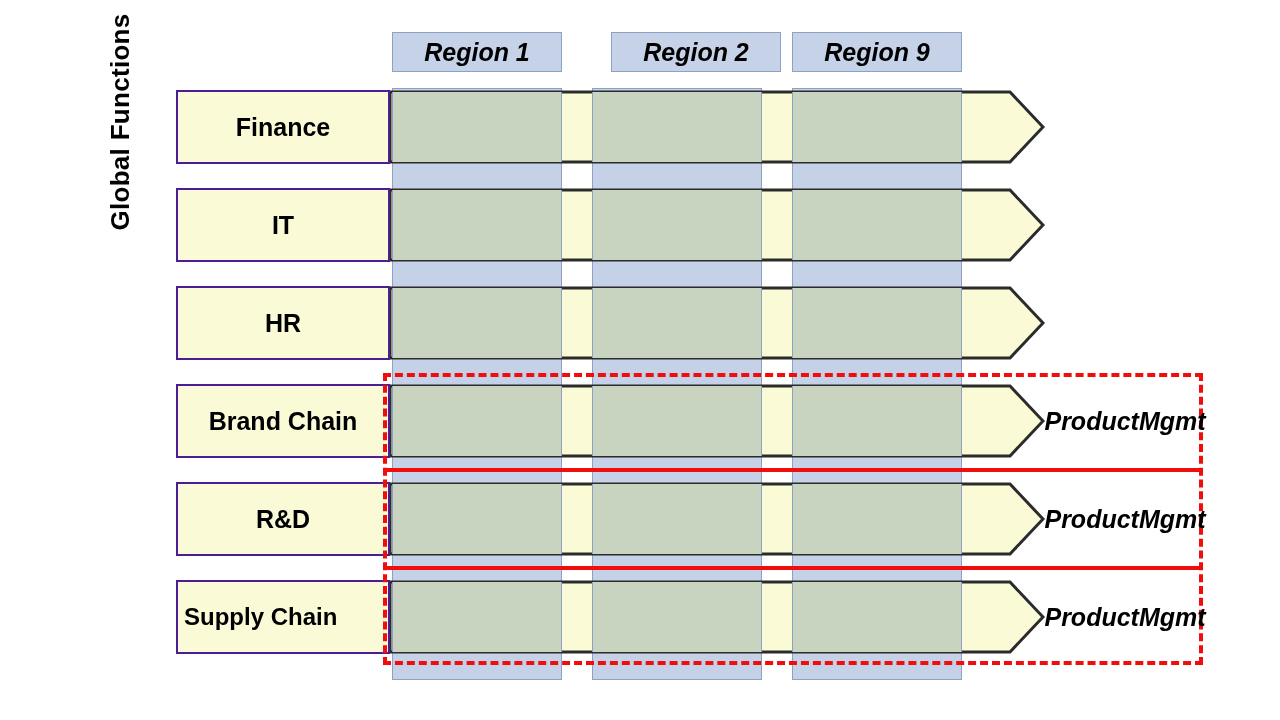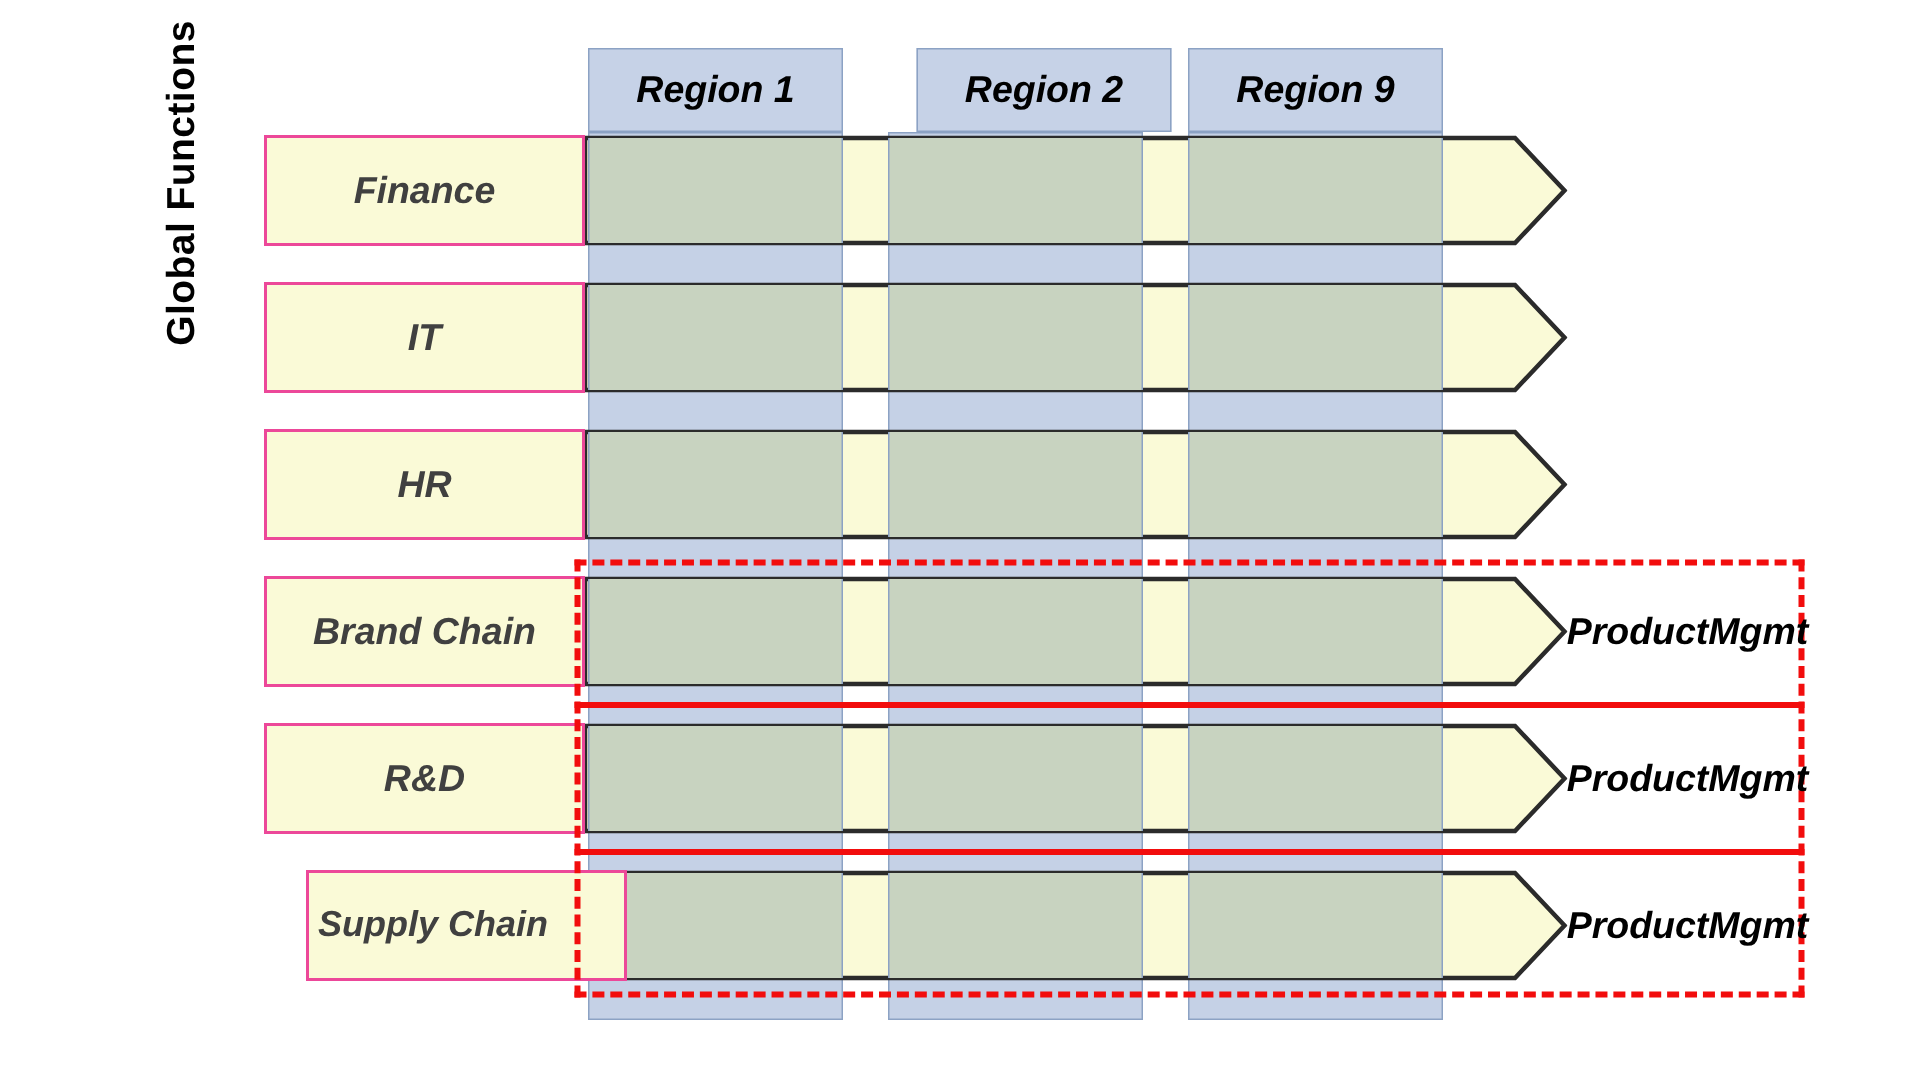--- a/index.html
+++ b/index.html
@@ -43,21 +43,21 @@
     position: absolute;
     background: #c5d1e6;
     border: 1px solid #8ca2c4;
     box-sizing: border-box;
     top: 88px;
     height: 592px;
   }
   .region-head {
     position: absolute;
     top: 32px;
-    height: 56px;
+    height: 40px;
     background: #c6d2e7;
     border: 1px solid #8ca2c4;
     box-sizing: border-box;
     display: flex;
     align-items: center;
     justify-content: center;
     font-size: 25px;
     font-weight: bold;
     font-style: italic;
     color: #000000;
@@ -70,37 +70,35 @@
     left: 176px;
     height: 74px;
   }
   .func-label {
     position: absolute;
     left: 0;
     top: 0;
     width: 214px;
     height: 74px;
     background: #fafad7;
-    border: 2px solid #ec4899;
+    border: 2px solid #4c1d95;
     box-sizing: border-box;
     display: flex;
     align-items: center;
     justify-content: center;
     font-size: 25px;
     font-weight: bold;
-    font-style: italic;
-    color: #404040;
+    color: #000000;
     white-space: nowrap;
     z-index: 3;
   }
   .func-label.tight {
     font-size: 24px;
     justify-content: flex-start;
     padding-left: 6px;
-    margin-left: 28px;
   }
   .func-arrow {
     position: absolute;
     left: 214px;
     top: 0;
     width: 655px;
     height: 74px;
     z-index: 1;
   }
   .func-arrow svg { display: block; }

